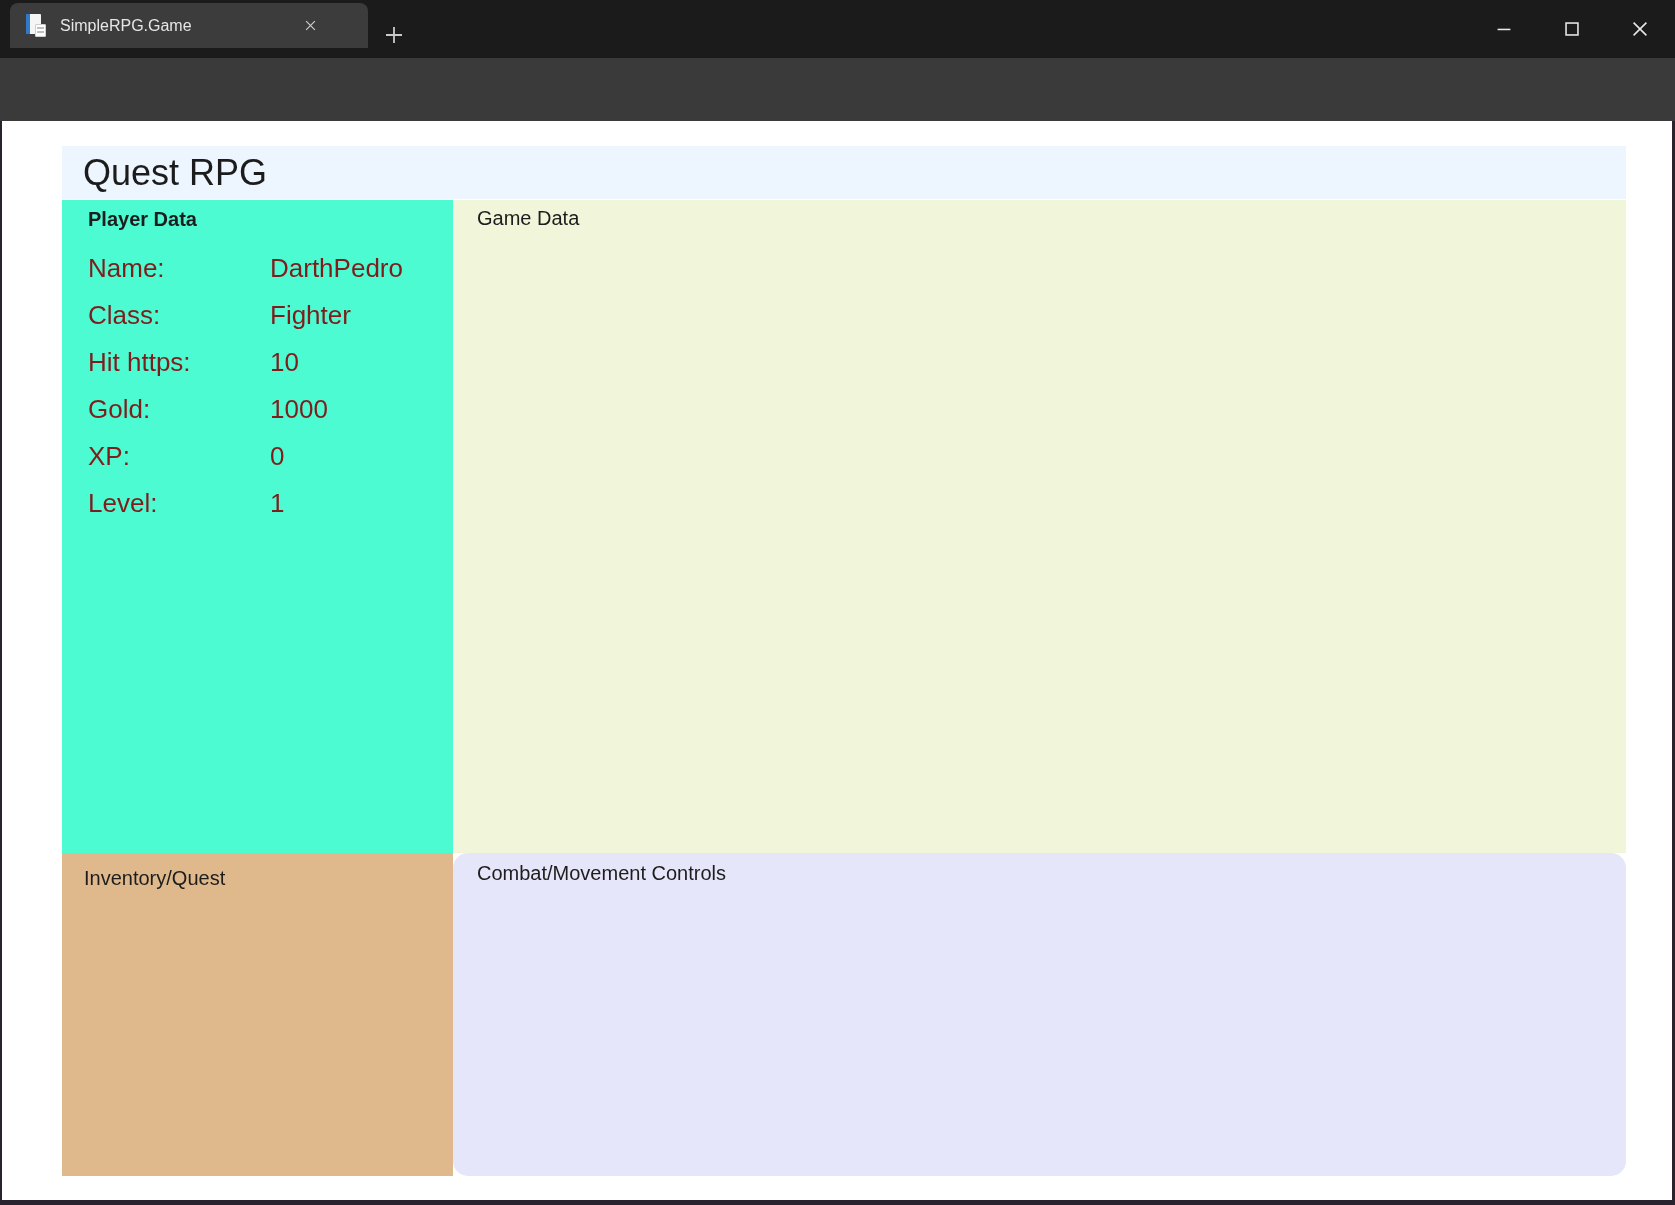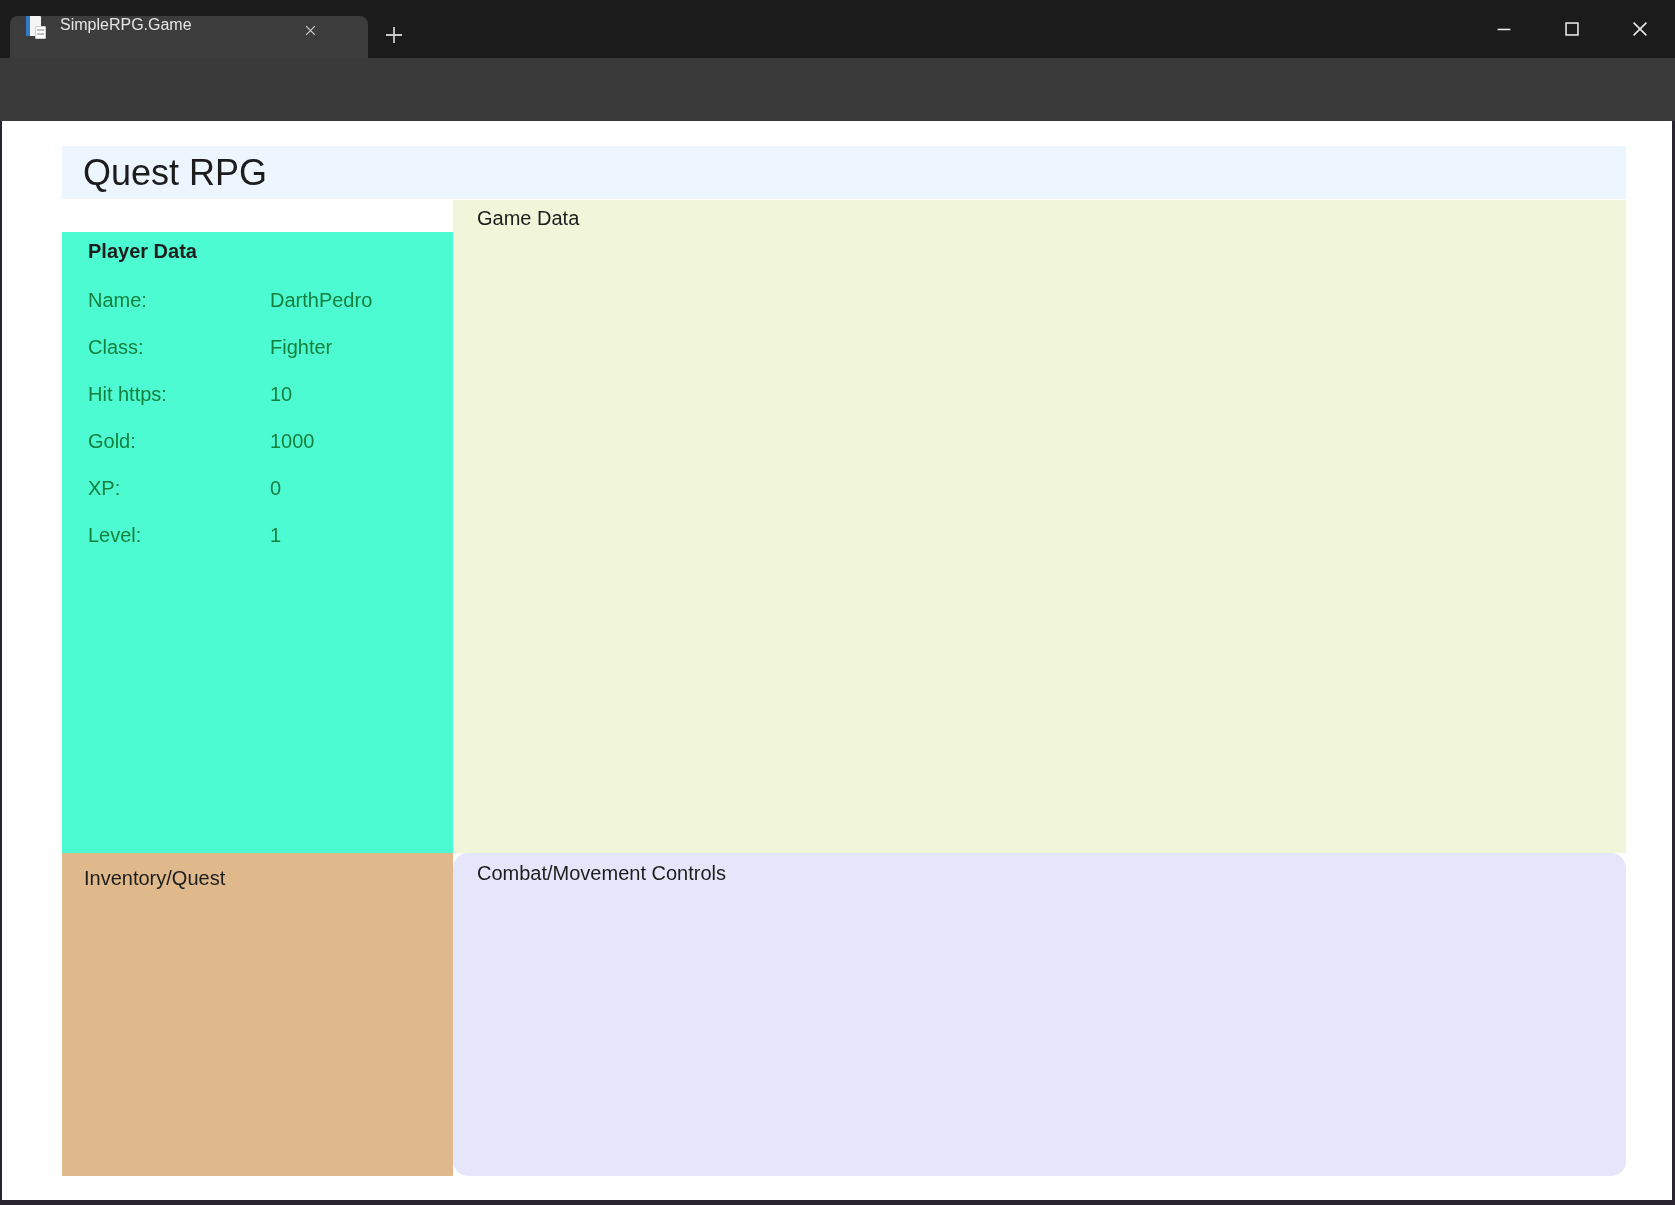--- a/index.html
+++ b/index.html
@@ -2,22 +2,22 @@
 <html><head>
 <meta charset="utf-8">
 <style>
   * { margin:0; padding:0; box-sizing:border-box; }
   html,body { width:1675px; height:1205px; background:#29222f; overflow:hidden;
               font-family:"Liberation Sans", sans-serif; }
   .browser { position:relative; width:1675px; height:1205px; background:#29222f; }
 
   
   .titlebar { position:absolute; left:0; top:0; width:1675px; height:58px; background:#1b1b1b; }
-  .tab { position:absolute; left:10px; top:16px; width:358px; height:45px; background:#3c3c3c;
-         border-radius:8px 8px 0 0; display:flex; cursor:default; }
+  .tab { position:absolute; left:10px; top:3px; width:358px; height:45px; background:#3c3c3c;
+         border-radius:8px 8px 0 0; display:flex; align-items:center; cursor:default; }
   .favicon { position:relative; width:20px; height:23px; margin-left:16px; flex:none; }
   .favicon .page1 { position:absolute; left:0; top:0; width:15px; height:20px; background:#f5f5f5; border-radius:1px; }
   .favicon .stripe { position:absolute; left:0; top:0; width:4px; height:20px; background:#3178c6; }
   .favicon .page2 { position:absolute; right:0; bottom:0; width:11px; height:13px; background:#fff;
                     border:1px solid #cfcfcf; border-radius:1px; }
   .favicon .l1 { position:absolute; right:2px; bottom:8px; width:7px; height:2px; background:#bfbfbf; }
   .favicon .l2 { position:absolute; right:2px; bottom:4px; width:7px; height:2px; background:#bfbfbf; }
   .tab-title { margin-left:14px; font-size:16px; color:#e6e6e6; white-space:nowrap; overflow:hidden; width:236px; }
   .tab-close { width:28px; height:28px; margin-right:8px; display:flex; align-items:center; justify-content:center;
                border-radius:4px; flex:none; }
@@ -49,27 +49,27 @@
   .badge { position:absolute; left:1632px; top:86px; width:26px; height:26px; border-radius:50%;
            background:#ef897b; display:flex; align-items:center; justify-content:center; }
 
   
   .pagearea { position:absolute; left:2px; top:121px; width:1670px; height:1079px; background:#ffffff; }
   .pageheader { position:absolute; left:60px; top:25px; width:1564px; height:53px; background:#edf5fe; }
   .pagetitle { padding-left:21px; font-size:36px; line-height:53px; font-weight:400; color:#1c1c1c; }
   .grid { position:absolute; left:60px; top:79px; width:1564px; display:grid;
           grid-template-columns:391px 1173px; grid-template-rows:653px 323px; }
   .panel-title { font-size:20px; color:#1d1d1d; }
-  .player-panel { background:#4dfbd2; padding:8px 0 0 26px;margin-top:32px; }
+  .player-panel { background:#4dfbd2; padding:8px 0 0 26px; }
   .player-panel .panel-title { font-weight:700; }
   .game-panel { background:#f1f5d9; padding:7px 0 0 24px; }
   .inventory-panel { background:#dfb98b; padding:14px 0 0 22px; }
   .combat-panel { background:#e6e6fa; padding:9px 0 0 24px;border-radius:15px; }
   .stats { margin-top:14px; }
-  .stat-row { height:47px; display:flex; align-items:center; font-size:20px; color:#15803d; }
+  .stat-row { height:47px; display:flex; align-items:center; font-size:26px; color:#7f1d1d; }
   .stat-label { width:182px; flex:none; }
   svg { display:block; }
 </style>
 </head>
 <body>
 
 <div class="browser">
 
   <div class="titlebar">
     <div class="tab">

